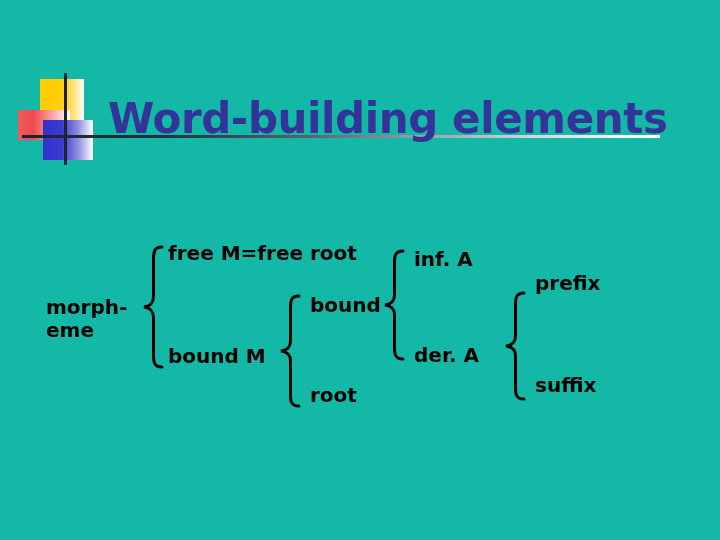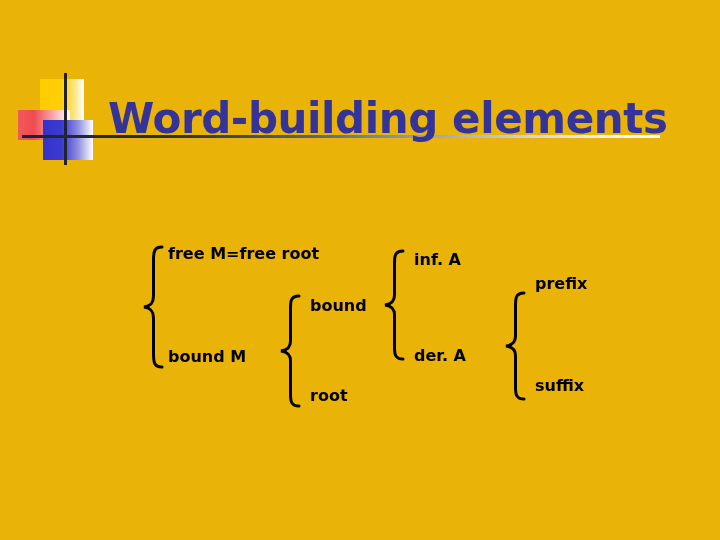--- a/index.html
+++ b/index.html
@@ -14,21 +14,21 @@
     font-family: "DejaVu Sans", sans-serif;
     overflow: hidden;
     position: relative;
   }
 
   .slide {
     position: absolute;
     inset: 0;
     width: 720px;
     height: 540px;
-    background: #eab308;
+    background: #14b8a6;
   }
 
   
   .title-block {
     position: absolute;
     left: 0;
     top: 55px;
     width: 720px;
     height: 115px;
   }
@@ -102,21 +102,21 @@
     left: 0;
     top: 0;
     width: 720px;
     height: 540px;
   }
   .node {
     position: absolute;
     color: #000000;
     font-family: "DejaVu Sans", sans-serif;
     font-weight: bold;
-    font-size: 16px;
+    font-size: 20px;
     line-height: 23px;
     white-space: pre;
   }
   .brace {
     position: absolute;
   }
   .brace svg {
     display: block;
     overflow: visible;
   }
@@ -152,20 +152,21 @@
       <div class="line-v"></div>
     </div>
 
     <div class="line-h"></div>
 
     <h1 class="page-title">Word-building elements</h1>
   </div>
 
   <div class="diagram">
 
+    <div class="node n-morpheme"><span>morph-</span><br><span>eme</span></div>
 
     <div class="brace b-1">
       <svg width="26" height="126" viewBox="0 0 26 126" aria-hidden="true">
         <path d="M22 3 C14 3 13.5 8 13.5 16 L13.5 52 C13.5 59 11 62 4 63 C11 64 13.5 67 13.5 74 L13.5 110 C13.5 118 14 123 22 123" fill="none" stroke="#000000" stroke-width="3" stroke-linecap="round"></path>
       </svg>
     </div>
 
     <div class="node n-freeroot">free M=free root</div>
     <div class="node n-boundm">bound M</div>
 

